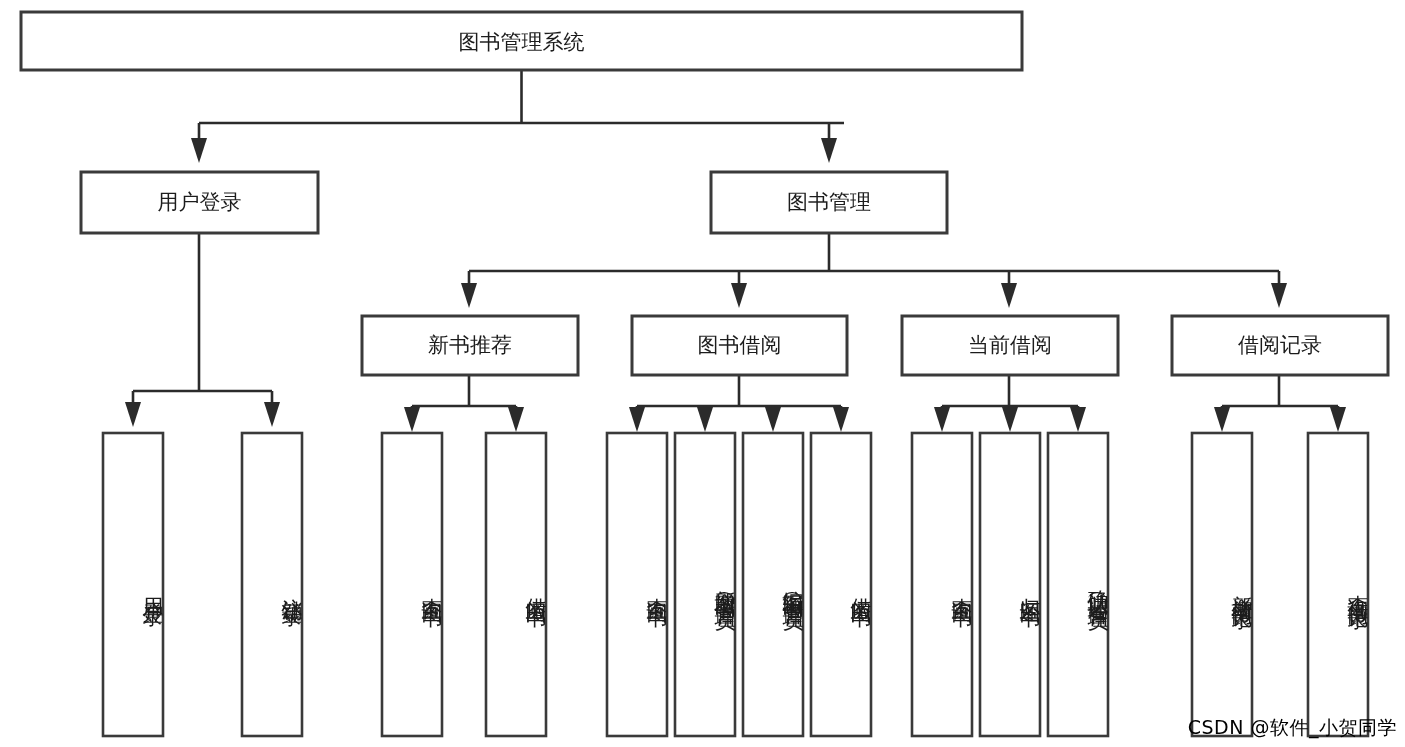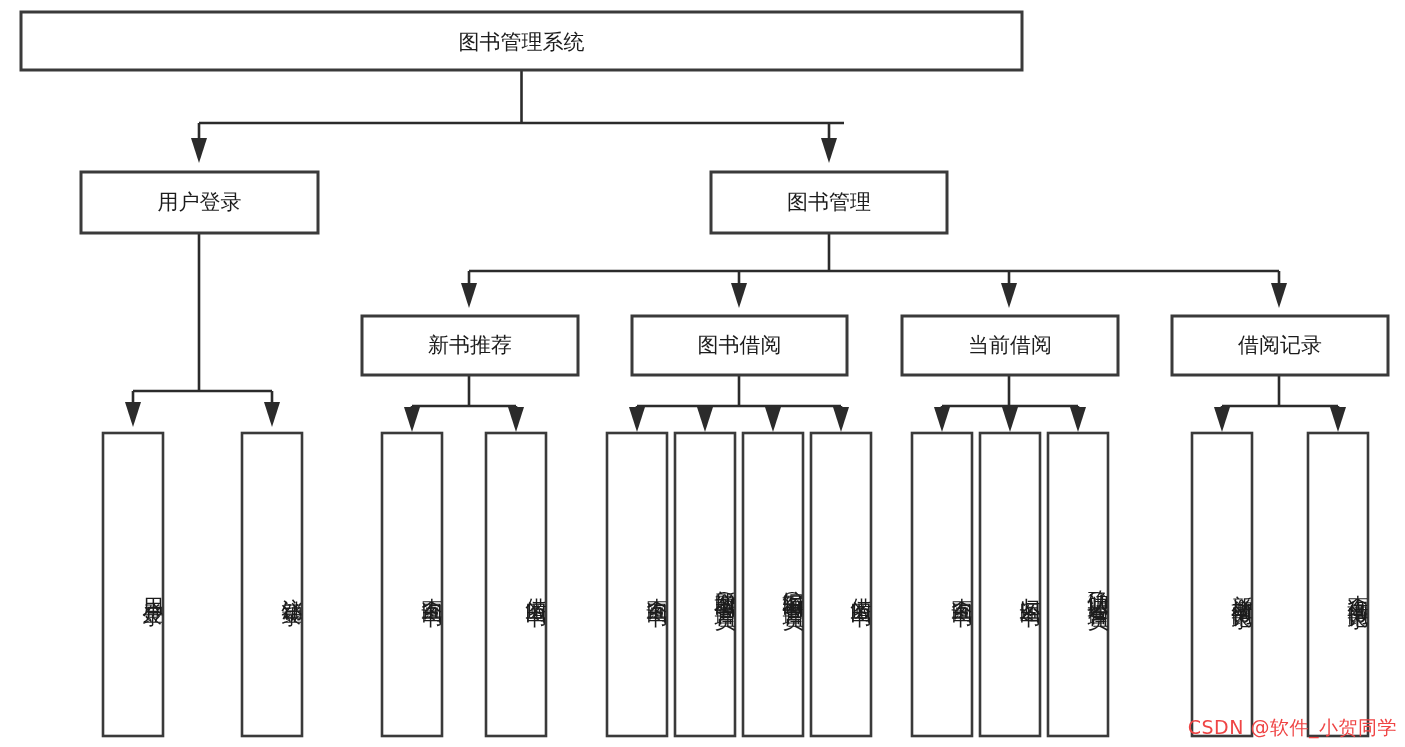--- a/index.html
+++ b/index.html
@@ -67,21 +67,21 @@
     letter-spacing: 3px;
     white-space: nowrap;
     pointer-events: none;
   }
   .watermark {
     position: absolute;
     right: 8px;
     bottom: 6px;
     font-family: "DejaVu Sans", "Liberation Sans", sans-serif;
     font-size: 19px;
-    color: #ef4444;
+    color: #000000;
     letter-spacing: 0.5px;
     white-space: nowrap;
   }
 </style>
 </head>
 <body>
 
 <div id="diagram-root">
 
   <svg class="flow" viewBox="0 0 1405 747">

